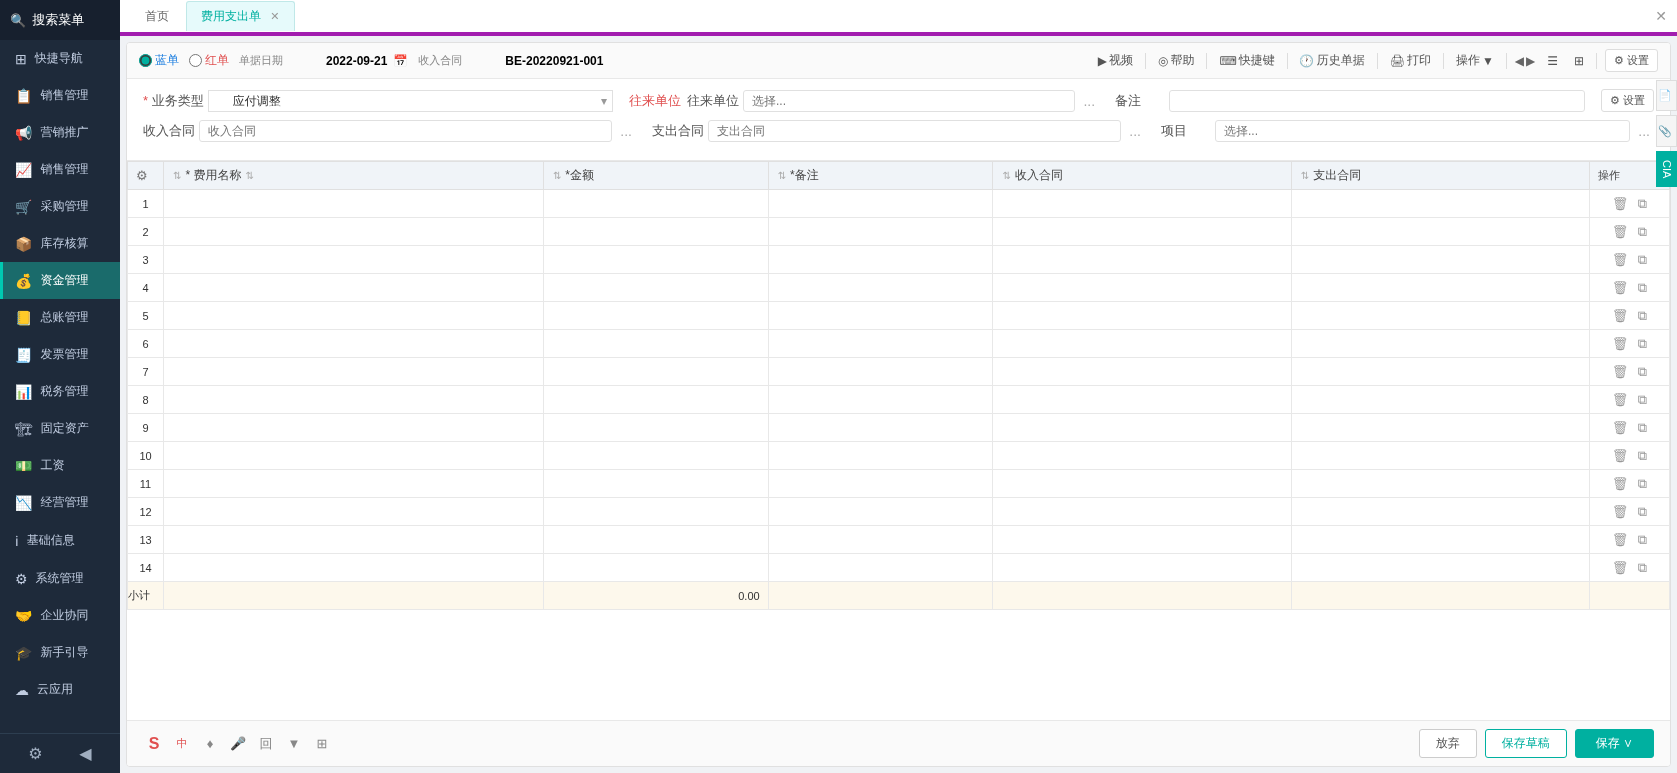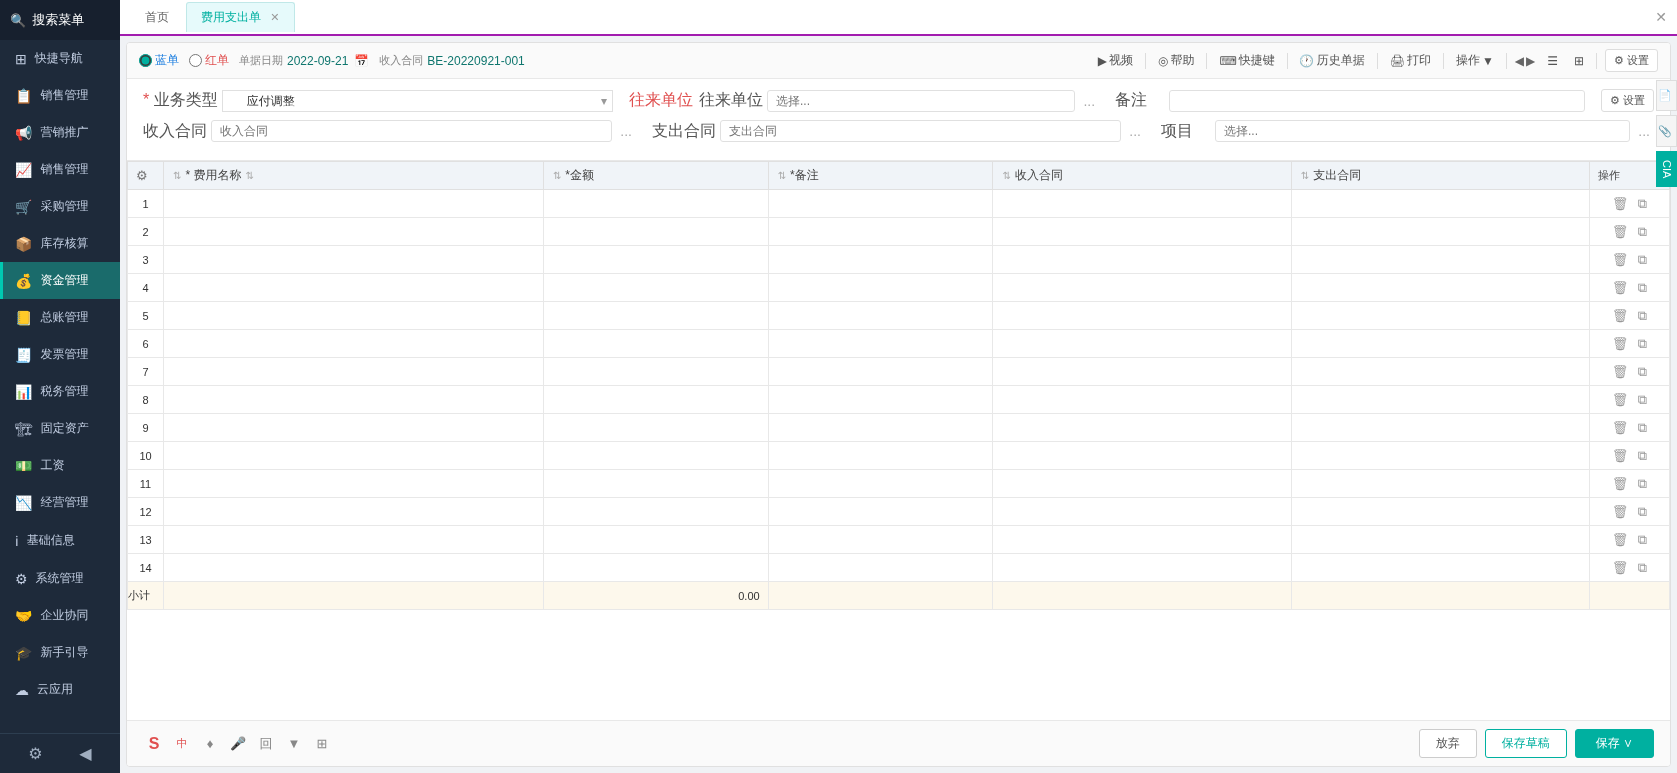--- a/index.html
+++ b/index.html
@@ -47,21 +47,21 @@
     .sidebar-bottom span { color: #a0aec0; cursor: pointer; font-size: 16px; }
 
     
     .main { flex: 1; display: flex; flex-direction: column; background: #f0f2f5; overflow: hidden; }
 
     
     .tab-bar {
       display: flex;
       align-items: center;
       background: #fff;
-      border-bottom: 2px solid #a21caf;
+      border-bottom: 4px solid #a21caf;
       padding: 0 10px;
       height: 36px;
       gap: 2px;
     }
     .tab {
       padding: 6px 14px;
       cursor: pointer;
       color: #666;
       border-radius: 3px 3px 0 0;
       border: 1px solid transparent;
@@ -100,21 +100,21 @@
       flex-wrap: wrap;
       background: #fafafa;
     }
     .radio-group { display: flex; gap: 10px; align-items: center; }
     .radio-opt { display: flex; align-items: center; gap: 3px; cursor: pointer; font-size: 12px; }
     .radio-opt input { cursor: pointer; accent-color: #00b0a0; }
     .radio-opt.blue { color: #2080e0; }
     .radio-opt.red { color: #e05050; }
     .toolbar-field { display: flex; align-items: center; gap: 4px; font-size: 12px; color: #555; }
     .toolbar-label { color: #888; font-size: 11px; }
-    .toolbar-val { color: #0f766e; font-weight: 400; }
+    .toolbar-val { color: #000000; font-weight: 700; margin-left: 39px; }
     .toolbar-right { margin-left: auto; display: flex; gap: 8px; align-items: center; }
     .toolbar-btn {
       display: flex; align-items: center; gap: 2px;
       color: #555; cursor: pointer; font-size: 11px; padding: 2px 4px;
     }
     .toolbar-divider { width: 1px; height: 16px; background: #ddd; }
     .set-btn {
       background: #fff; border: 1px solid #ddd; border-radius: 3px;
       padding: 3px 8px; cursor: pointer; font-size: 11px; color: #555;
     }
@@ -130,21 +130,21 @@
       gap: 16px;
       margin-bottom: 8px;
     }
     .field-group {
       display: flex;
       align-items: center;
       gap: 4px;
       flex: 1;
     }
     .field-label {
-      font-size: 16px;
+      font-size: 13px;
       color: #555;
       white-space: nowrap;
       min-width: 50px;
     }
     .field-label.required::before {
       content: '* ';
       color: #e05050;
     }
     .field-input {
       flex: 1;

